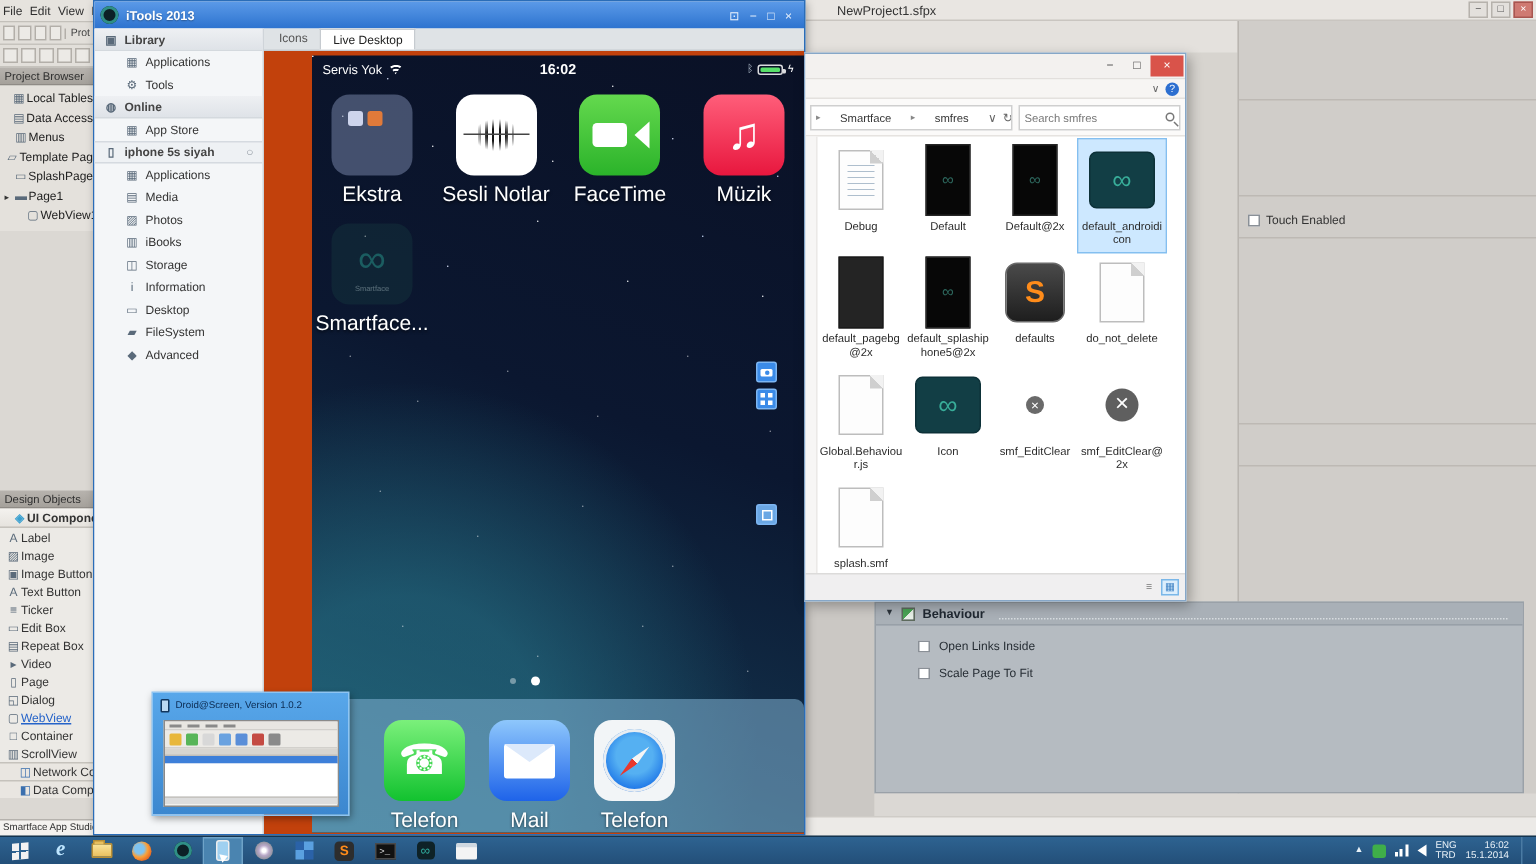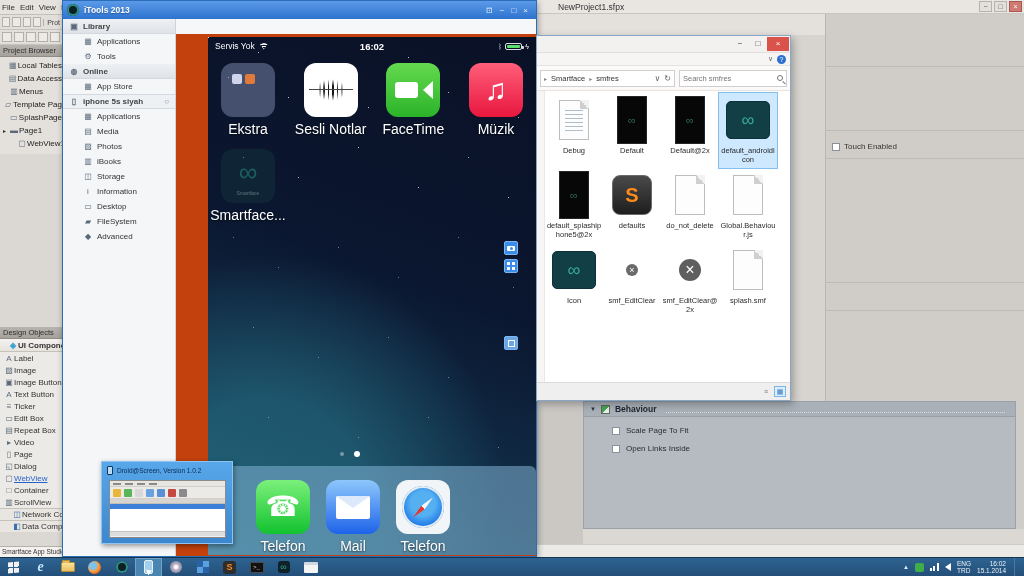--- a/index.html
+++ b/index.html
@@ -139,21 +139,21 @@
   
   .explorer{left:536px;top:35px;width:255px;height:366px;background:#fff;border:1px solid #86a7c8;box-shadow:2px 3px 8px rgba(0,0,0,.3);z-index:20}
   .ex-titlebar{position:absolute;left:0;top:0;right:0;height:17px;background:#f3f1ef;border-bottom:1px solid #e2dfdc}
   .ex-btns{position:absolute;right:1px;top:1px;display:flex}
   .ex-btn{width:18px;height:14px;font-size:8px;line-height:13px;text-align:center;color:#444}
   .ex-btn.close{background:#d9534a;color:#fff;width:22px}
   .ex-ribbon{position:absolute;left:0;top:17px;right:0;height:13px;background:#f7f5f3;border-bottom:1px solid #e4e1de;display:flex;justify-content:flex-end;align-items:center;gap:4px;padding-right:4px}
   .rib-v{font-size:7px;color:#666}
   .rib-help{width:9px;height:9px;border-radius:50%;background:#2d6fd0;color:#fff;font-size:7px;line-height:9px;text-align:center}
   .ex-addr{position:absolute;left:0;top:30px;right:0;height:25px;display:flex;align-items:center;gap:4px;padding:0 3px;background:#fbfaf9;border-bottom:1px solid #e6e3e0}
-  .crumb-box{flex:1;height:17px;background:#fff;border:1px solid #cfcfcf;display:flex;align-items:center;font-size:7.5px;color:#333;padding:0 3px;gap:4px;white-space:nowrap;overflow:hidden}
+  .crumb-box{flex:1;height:17px;background:#fff;border:1px solid #cfcfcf;display:flex;align-items:center;font-size:7.5px;color:#333;padding:0 3px;gap:13px;white-space:nowrap;overflow:hidden}
   .crumb-sep{color:#888;font-size:6px}
   .crumb-tail{margin-left:auto;display:flex;gap:4px;color:#666;font-size:8px}
   .search-box{width:108px;height:17px;background:#fff;border:1px solid #cfcfcf;display:flex;align-items:center;padding:0 3px}
   .search-box input{border:none;outline:none;width:90px;font-size:7.5px;color:#888;font-family:"Liberation Sans",sans-serif;background:transparent}
   .mag{width:6px;height:6px;border:1px solid #777;border-radius:50%;position:relative;margin-left:auto}
   .mag::after{content:"";position:absolute;left:5px;top:5px;width:4px;height:1px;background:#777;transform:rotate(45deg);transform-origin:0 0}
   .ex-files{position:absolute;left:8px;top:55px;width:240px;bottom:18px;display:grid;grid-template-columns:repeat(4,58px);grid-auto-rows:75px;padding-top:2px;overflow:hidden}
   .file-cell{display:flex;flex-direction:column;align-items:center;padding-top:2px}
   .file-cell.selected{background:#cde8ff;outline:1px solid #84bff0}
   .f-iconwrap{height:50px;display:flex;align-items:center;justify-content:center}
@@ -416,26 +416,26 @@
 <div class="abs props">
   <div class="props-head">
     <span class="props-arrow">▼</span>
     <span class="props-img-icon"></span>
     <span class="props-title">Behaviour</span>
     <span class="props-dots"></span>
   </div>
 
     <div class="props-row">
       <span class="cb"></span>
-      <span>Scale Page To Fit</span>
+      <span>Open Links Inside</span>
     </div>
 
     <div class="props-row">
       <span class="cb"></span>
-      <span>Open Links Inside</span>
+      <span>Scale Page To Fit</span>
     </div>
 
 </div>
 <div class="abs fill-strip1"></div>
 <div class="abs fill-strip2"></div>
 
 <div class="abs itools">
   <div class="it-titlebar">
     <span class="it-logo"></span>
     <span class="it-title">iTools 2013</span>
@@ -532,20 +532,28 @@
         <span class="sb-trail"></span>
       </div>
 
       <div class="sb-row item">
         <span class="mini-glyph">◆</span>
         <span>Advanced</span>
         <span class="sb-trail"></span>
       </div>
 
   </div>
+  <div class="it-tabs">
+
+      <span class="it-tab plain">Icons</span>
+
+      <span class="it-tab active">Live Desktop</span>
+
+    <span class="it-corner"></span>
+  </div>
 
   <div class="mirror">
     <div class="wallpaper">
       <div class="star"></div>
       <div class="star2"></div>
 
       <div class="ph-status">
         <span>Servis Yok</span>
         <span class="wifi"></span>
         <span class="ph-time">16:02</span>
@@ -683,20 +691,26 @@
         <span class="f-label">Default@2x</span>
       </div>
 
       <div class="file-cell selected">
         <span class="f-iconwrap">
           <span class="ficon teal"></span>
         </span>
         <span class="f-label">default_androidicon</span>
       </div>
 
+      <div class="file-cell">
+        <span class="f-iconwrap">
+          <span class="ficon dark"></span>
+        </span>
+        <span class="f-label">default_pagebg@2x</span>
+      </div>
 
 
 
       <div class="file-cell">
         <span class="f-iconwrap">
           <span class="ficon splash"></span>
         </span>
         <span class="f-label">default_splashiphone5@2x</span>
       </div>
 

